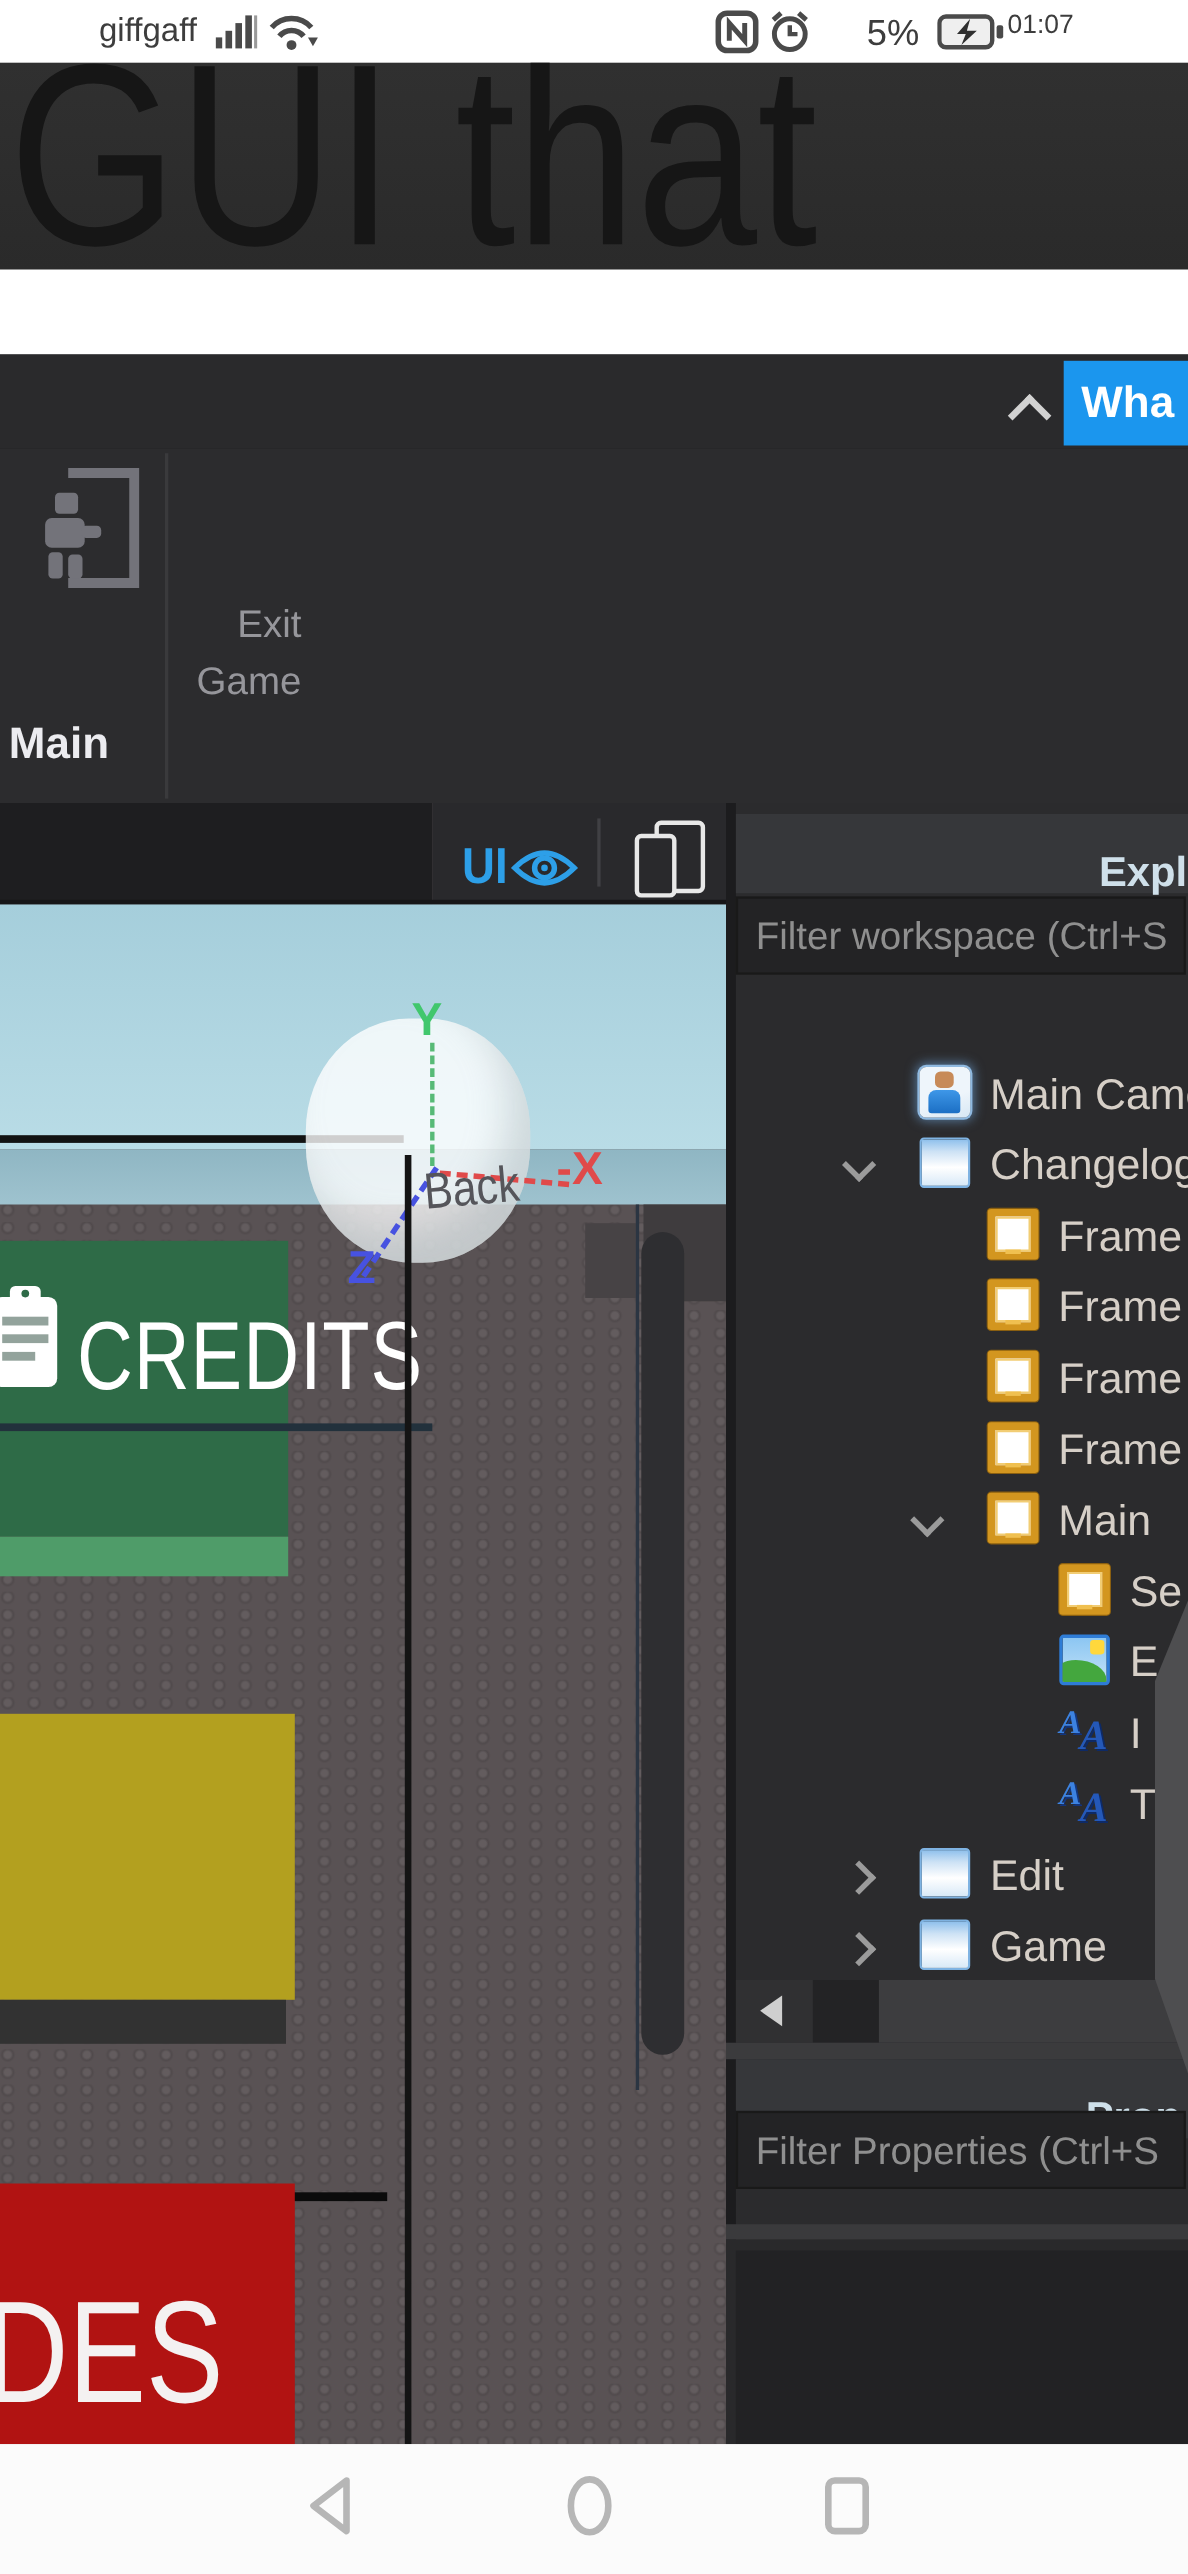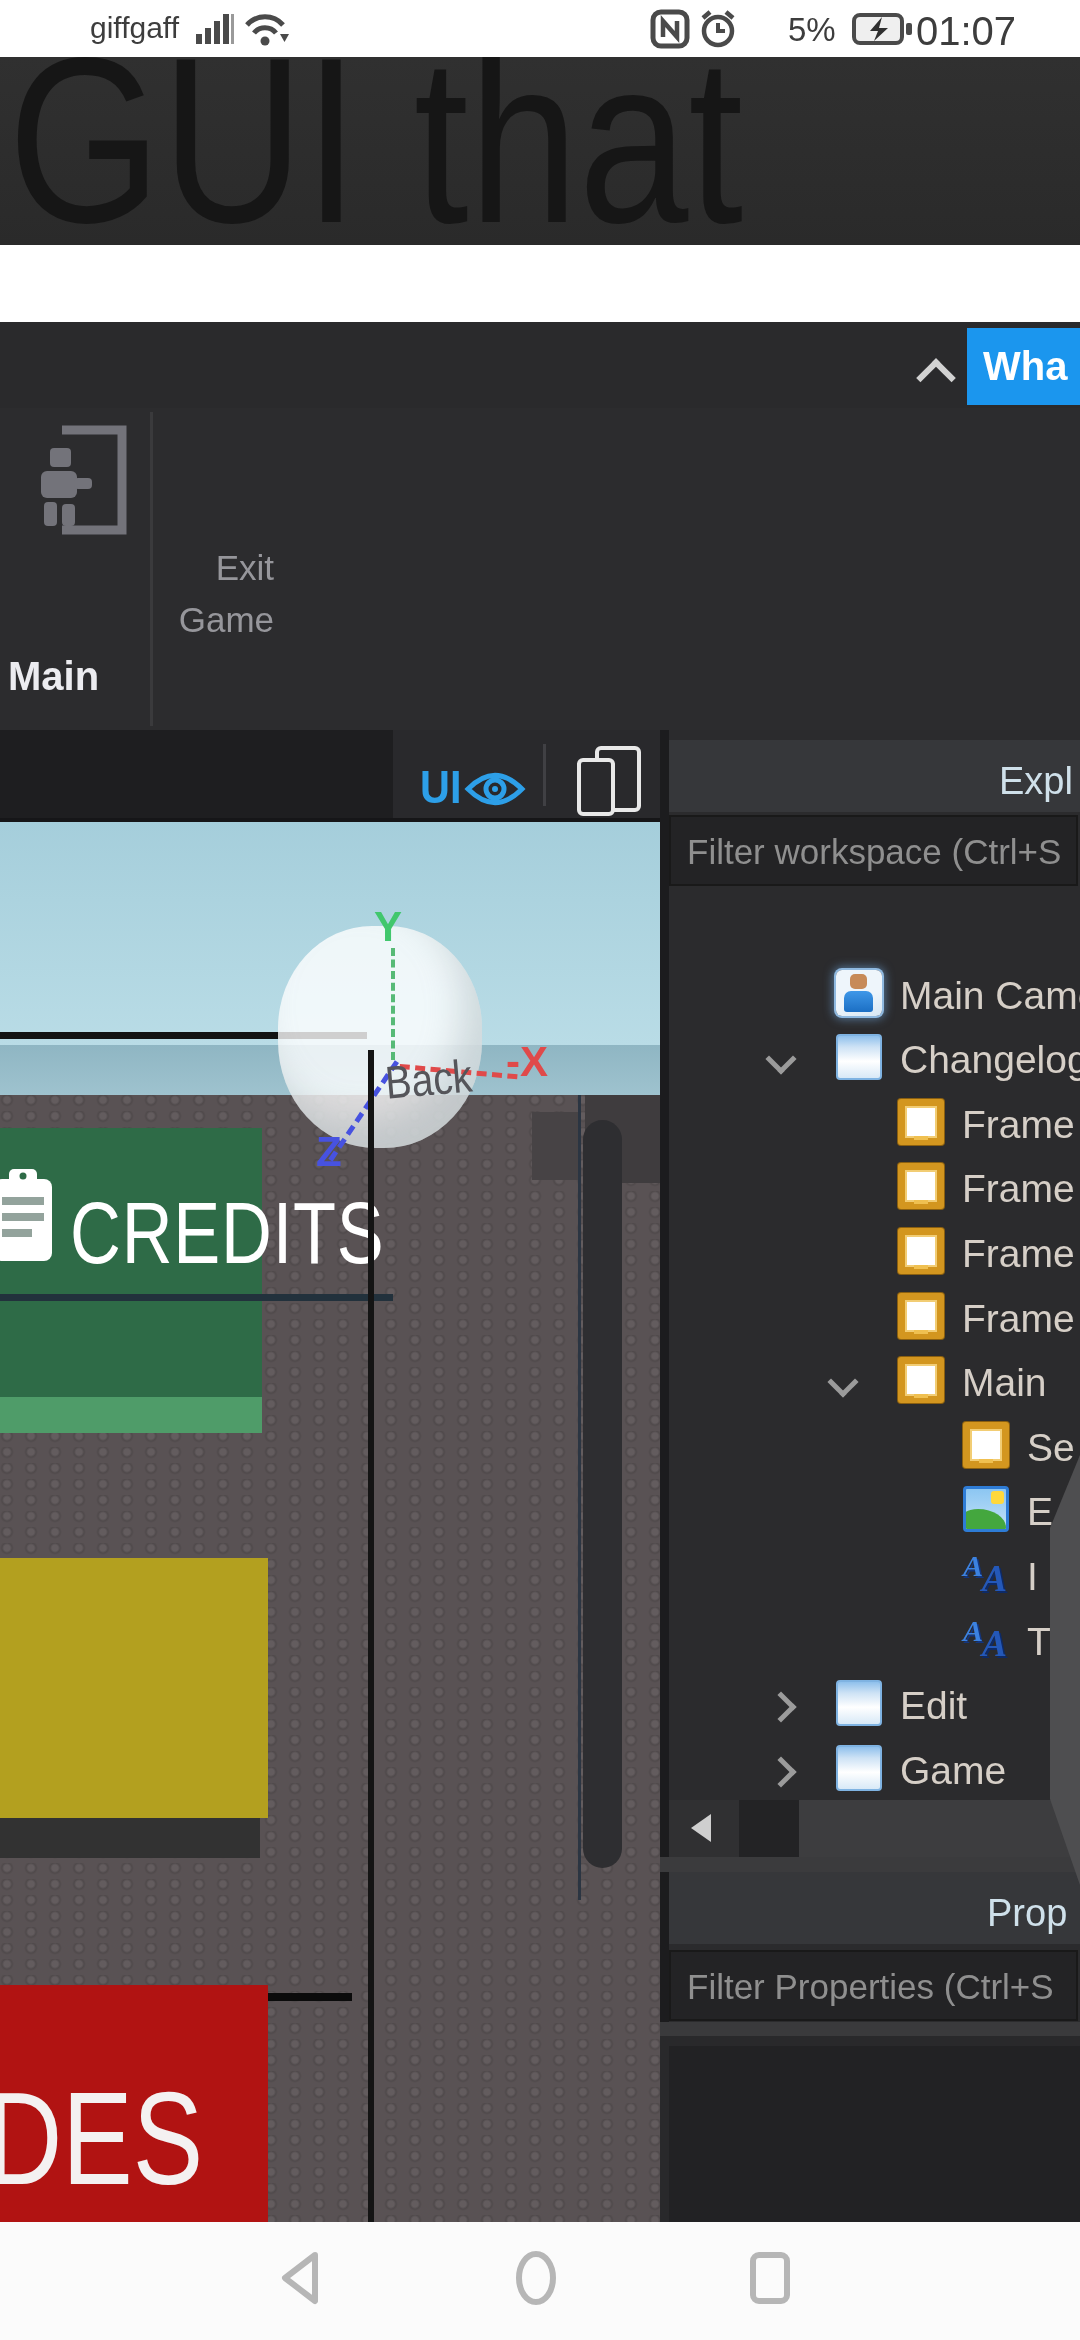--- a/index.html
+++ b/index.html
@@ -75,29 +75,29 @@
   #yellow-strip{position:absolute;left:0;top:1088px;width:260px;height:40px;background:#323232;}
   .hline2{position:absolute;left:0;top:1263px;width:352px;height:8px;background:#0b0b0b;}
   #red-btn{position:absolute;left:0;top:1255px;width:268px;height:237px;background:#b11312;overflow:hidden;}
   #codes-lbl{position:absolute;left:-14px;top:1333px;font-size:132px;color:#f4f1f1;white-space:nowrap;
              transform:scaleX(.8);transform-origin:left top;}
 
   
   #panel{position:absolute;left:660px;top:730px;width:420px;height:1492px;background:#2b2b2d;overflow:hidden;}
   #panel .edge{position:absolute;left:0;top:0;width:9px;height:1492px;background:#1c1c1e;}
   .pane-header{position:absolute;left:9px;width:411px;height:72px;background:#36373a;color:#cfe0ea;font-size:38px;}
-  .pane-header span{position:absolute;top:20px;white-space:nowrap;}
+  .pane-header span{position:absolute;top:32px;white-space:nowrap;font-weight:bold;}
   #exp-header{top:10px;}
   #prop-header{top:1142px;}
   .filterbox{position:absolute;left:9px;width:409px;height:71px;background:#232325;border:2px solid #191919;box-sizing:border-box;}
   .filterbox input{width:100%;height:100%;background:transparent;border:none;outline:none;
                    font-family:"Liberation Sans",sans-serif;font-size:35px;color:#8f8f8f;padding-left:16px;}
   .filterbox input::placeholder{color:#8f8f8f;opacity:1;}
   #exp-filter{top:85px;}
-  #prop-filter{top:1220px;text-decoration:underline;}
+  #prop-filter{top:1189px;text-decoration:underline;}
   #tree{position:absolute;left:0;top:175px;width:420px;height:895px;}
   .tree-row{position:absolute;left:0;width:420px;height:64px;}
   .tree-label{position:absolute;top:4px;font-size:39px;color:#d6cfc7;white-space:nowrap;}
   .exp{position:absolute;width:17px;height:17px;border-right:5px solid #9b9b9b;border-bottom:5px solid #9b9b9b;}
   .exp.down{top:14px;transform:rotate(45deg);}
   .exp.right{top:16px;transform:rotate(-45deg);}
 
   .ticon{position:absolute;top:0;width:46px;height:46px;}
   .ticon[data-icon="localscript"]{background:linear-gradient(160deg,#eef5fb 60%,#d7e7f4);border-radius:6px;
         box-shadow:0 0 0 2px #8fb9e0,0 0 10px 3px rgba(120,180,240,.55);}
@@ -170,21 +170,21 @@
     </svg>
     <svg class="abs" style="left:746px;top:9px" width="38" height="40">
       <path d="M24 2 a18 18 0 1 0 0 36 a14.5 14.5 0 1 1 0 -36 z" fill="#4a4a4a"></path>
     </svg>
     <span class="txt" style="left:788px;font-size:33px">5%</span>
     <svg class="abs" style="left:852px;top:11px" width="62" height="36">
       <rect x="2" y="4" width="48" height="28" rx="6" fill="#efefef" stroke="#4a4a4a" stroke-width="4"></rect>
       <path d="M30 6 L18 20 H26 L22 30 L36 17 H27 Z" fill="#2f2f2f"></path>
       <rect x="54" y="12" width="6" height="12" rx="2" fill="#4a4a4a"></rect>
     </svg>
-    <span class="txt" style="left:916px;font-size:40px;top:9px">01:07</span>
+    <span class="txt" style="left:916px;font-size:24px;top:9px">01:07</span>
   </div>
 
   <div id="banner">
     <h1>GUI that</h1>
   </div>
 
   <div id="topbar"></div>
   <div class="chev-up"></div>
   <div id="topbar-btn-wrap" style="position:absolute;left:0;top:322px;width:1080px;height:86px;pointer-events:none;">
     <div id="whats-btn" style="pointer-events:auto">

